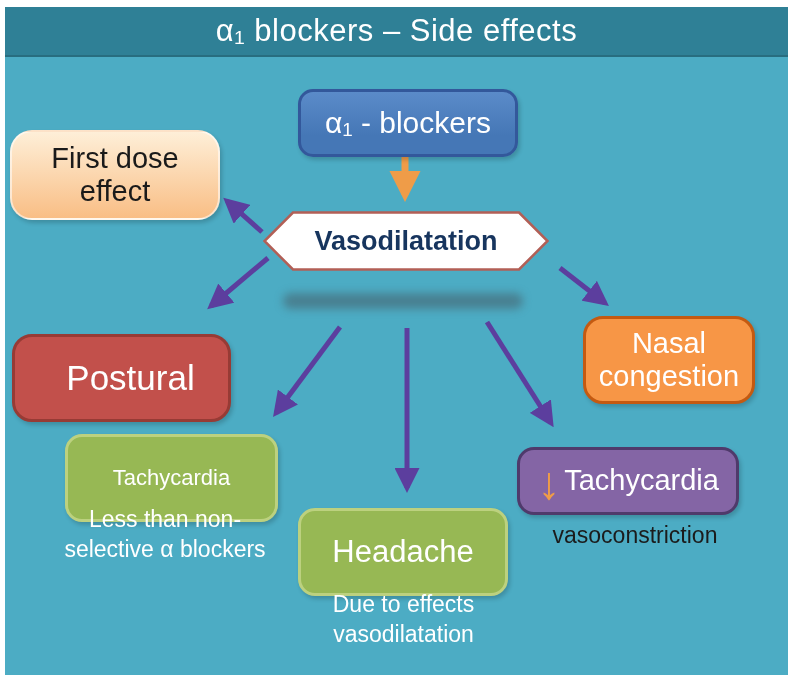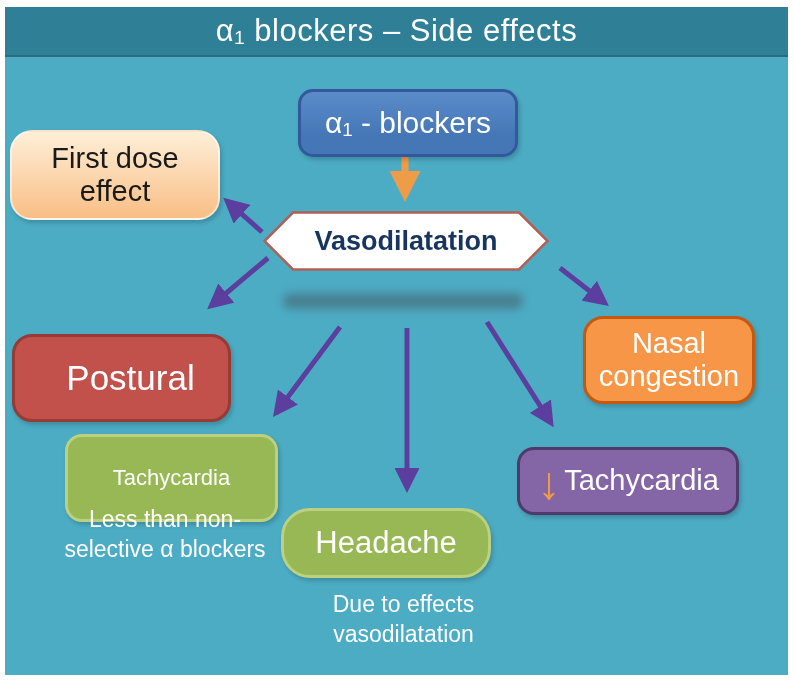--- a/index.html
+++ b/index.html
@@ -84,24 +84,24 @@
     padding-left:18px;
   }
   .tachycardia {
     left:60px; top:427px; width:213px; height:88px;
     background: var(--c-green-fill);
     border:3px solid var(--c-green-border);
     border-radius:17px;
     font-size:22px;
   }
   .headache {
-    left:276px; top:501px; width:210px; height:70px;
+    left:293px; top:501px; width:210px; height:88px;
     background: var(--c-green-fill);
     border:3px solid var(--c-green-border);
-    border-radius:29px;
+    border-radius:17px;
     font-size:31px;
   }
   .ejaculation {
     left:512px; top:440px; width:222px; height:68px;
     background: var(--c-purple-fill);
     border:3px solid var(--c-purple-border);
     border-radius:17px;
     font-size:29px;
     flex-direction:row; gap:4px;
   }
@@ -200,20 +200,21 @@
     <div class="note note-light note-headache">
       <div>Due to effects</div>
       <div>vasodilatation</div>
     </div>
 
     <div class="fx-box ejaculation">
       <span class="down-glyph">↓</span>
       <span>Tachycardia</span>
     </div>
     <div class="note note-dark note-ejac">
+      <div>vasoconstriction</div>
     </div>
 
     <div class="fx-box nasal">
       <span>Nasal</span>
       <span>congestion</span>
     </div>
 
   </div>
 </div>
 

